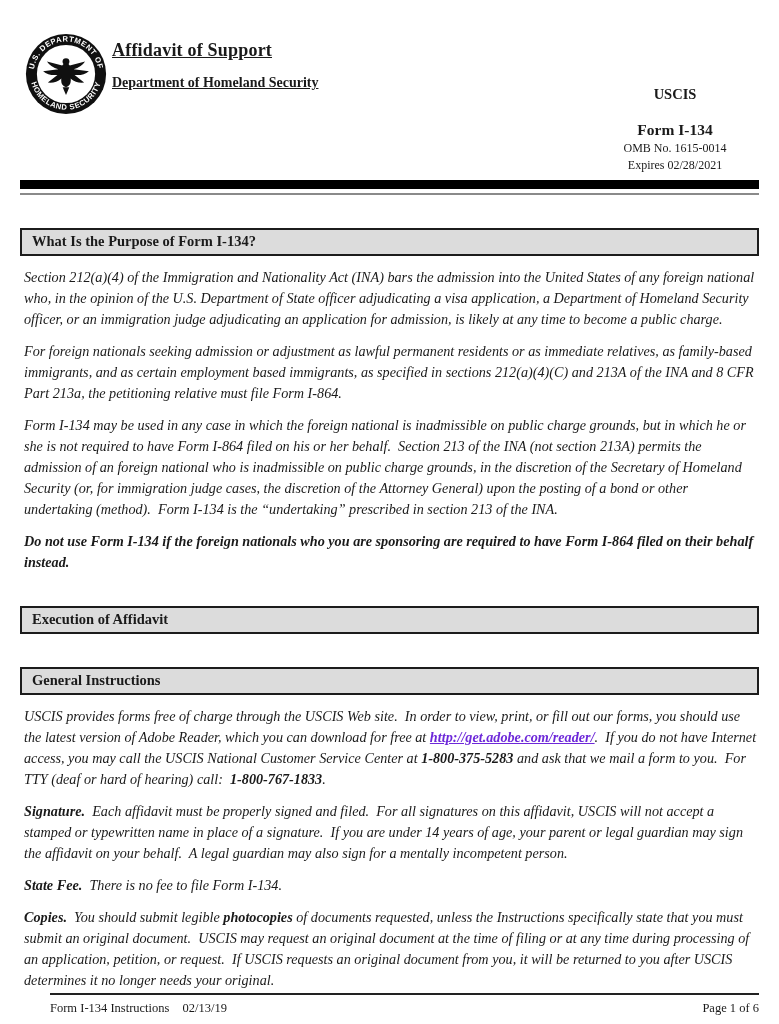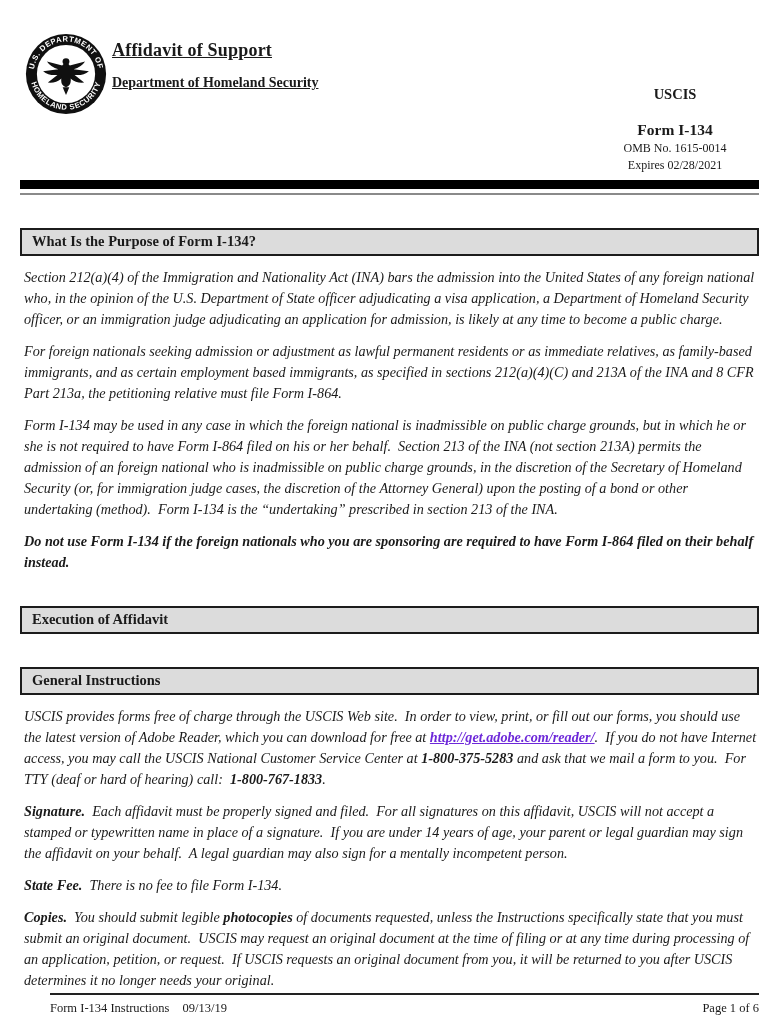--- a/index.html
+++ b/index.html
@@ -124,18 +124,18 @@
         </section>
       </div>
 
   </div>
 
   <div class="footer">
     <div class="f-rule"></div>
     <div class="f-row">
       <div class="f-left">
         <span>Form I-134 Instructions</span>
-        <span>09/13/19</span>
+        <span>02/13/19</span>
       </div>
       <span>Page 1 of 6</span>
     </div>
   </div>
 </div>
 
 </body></html>

